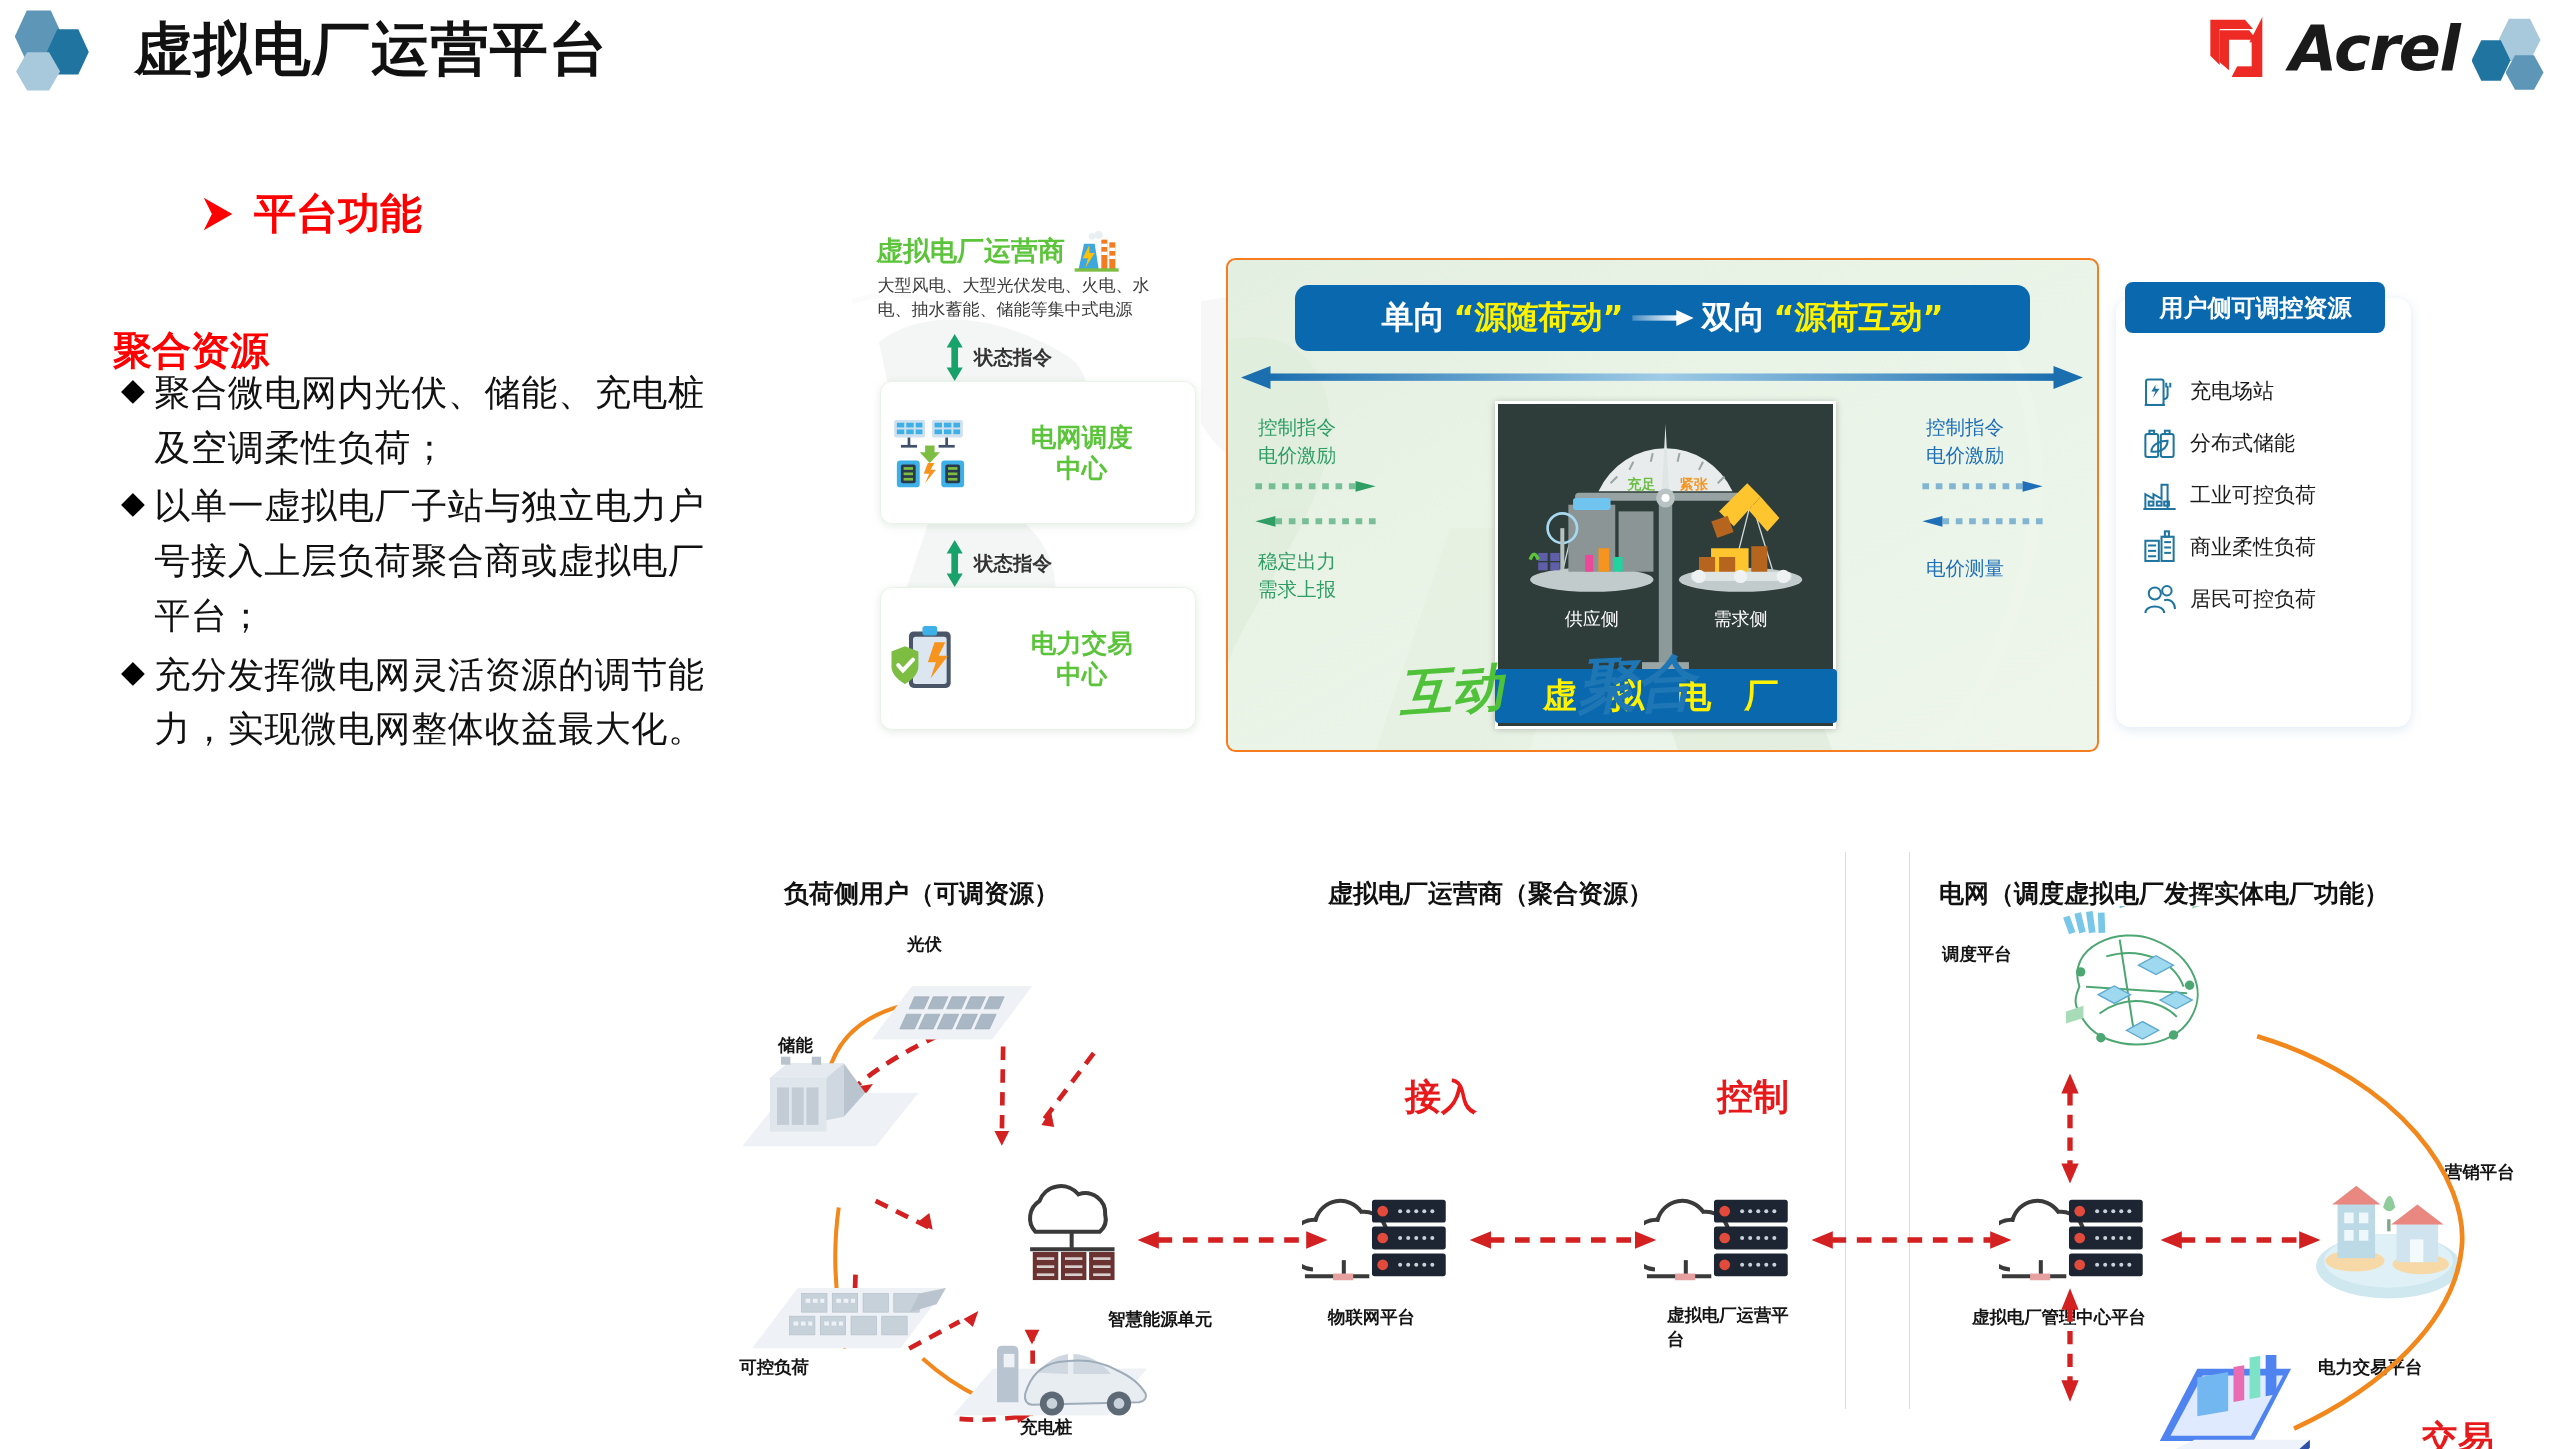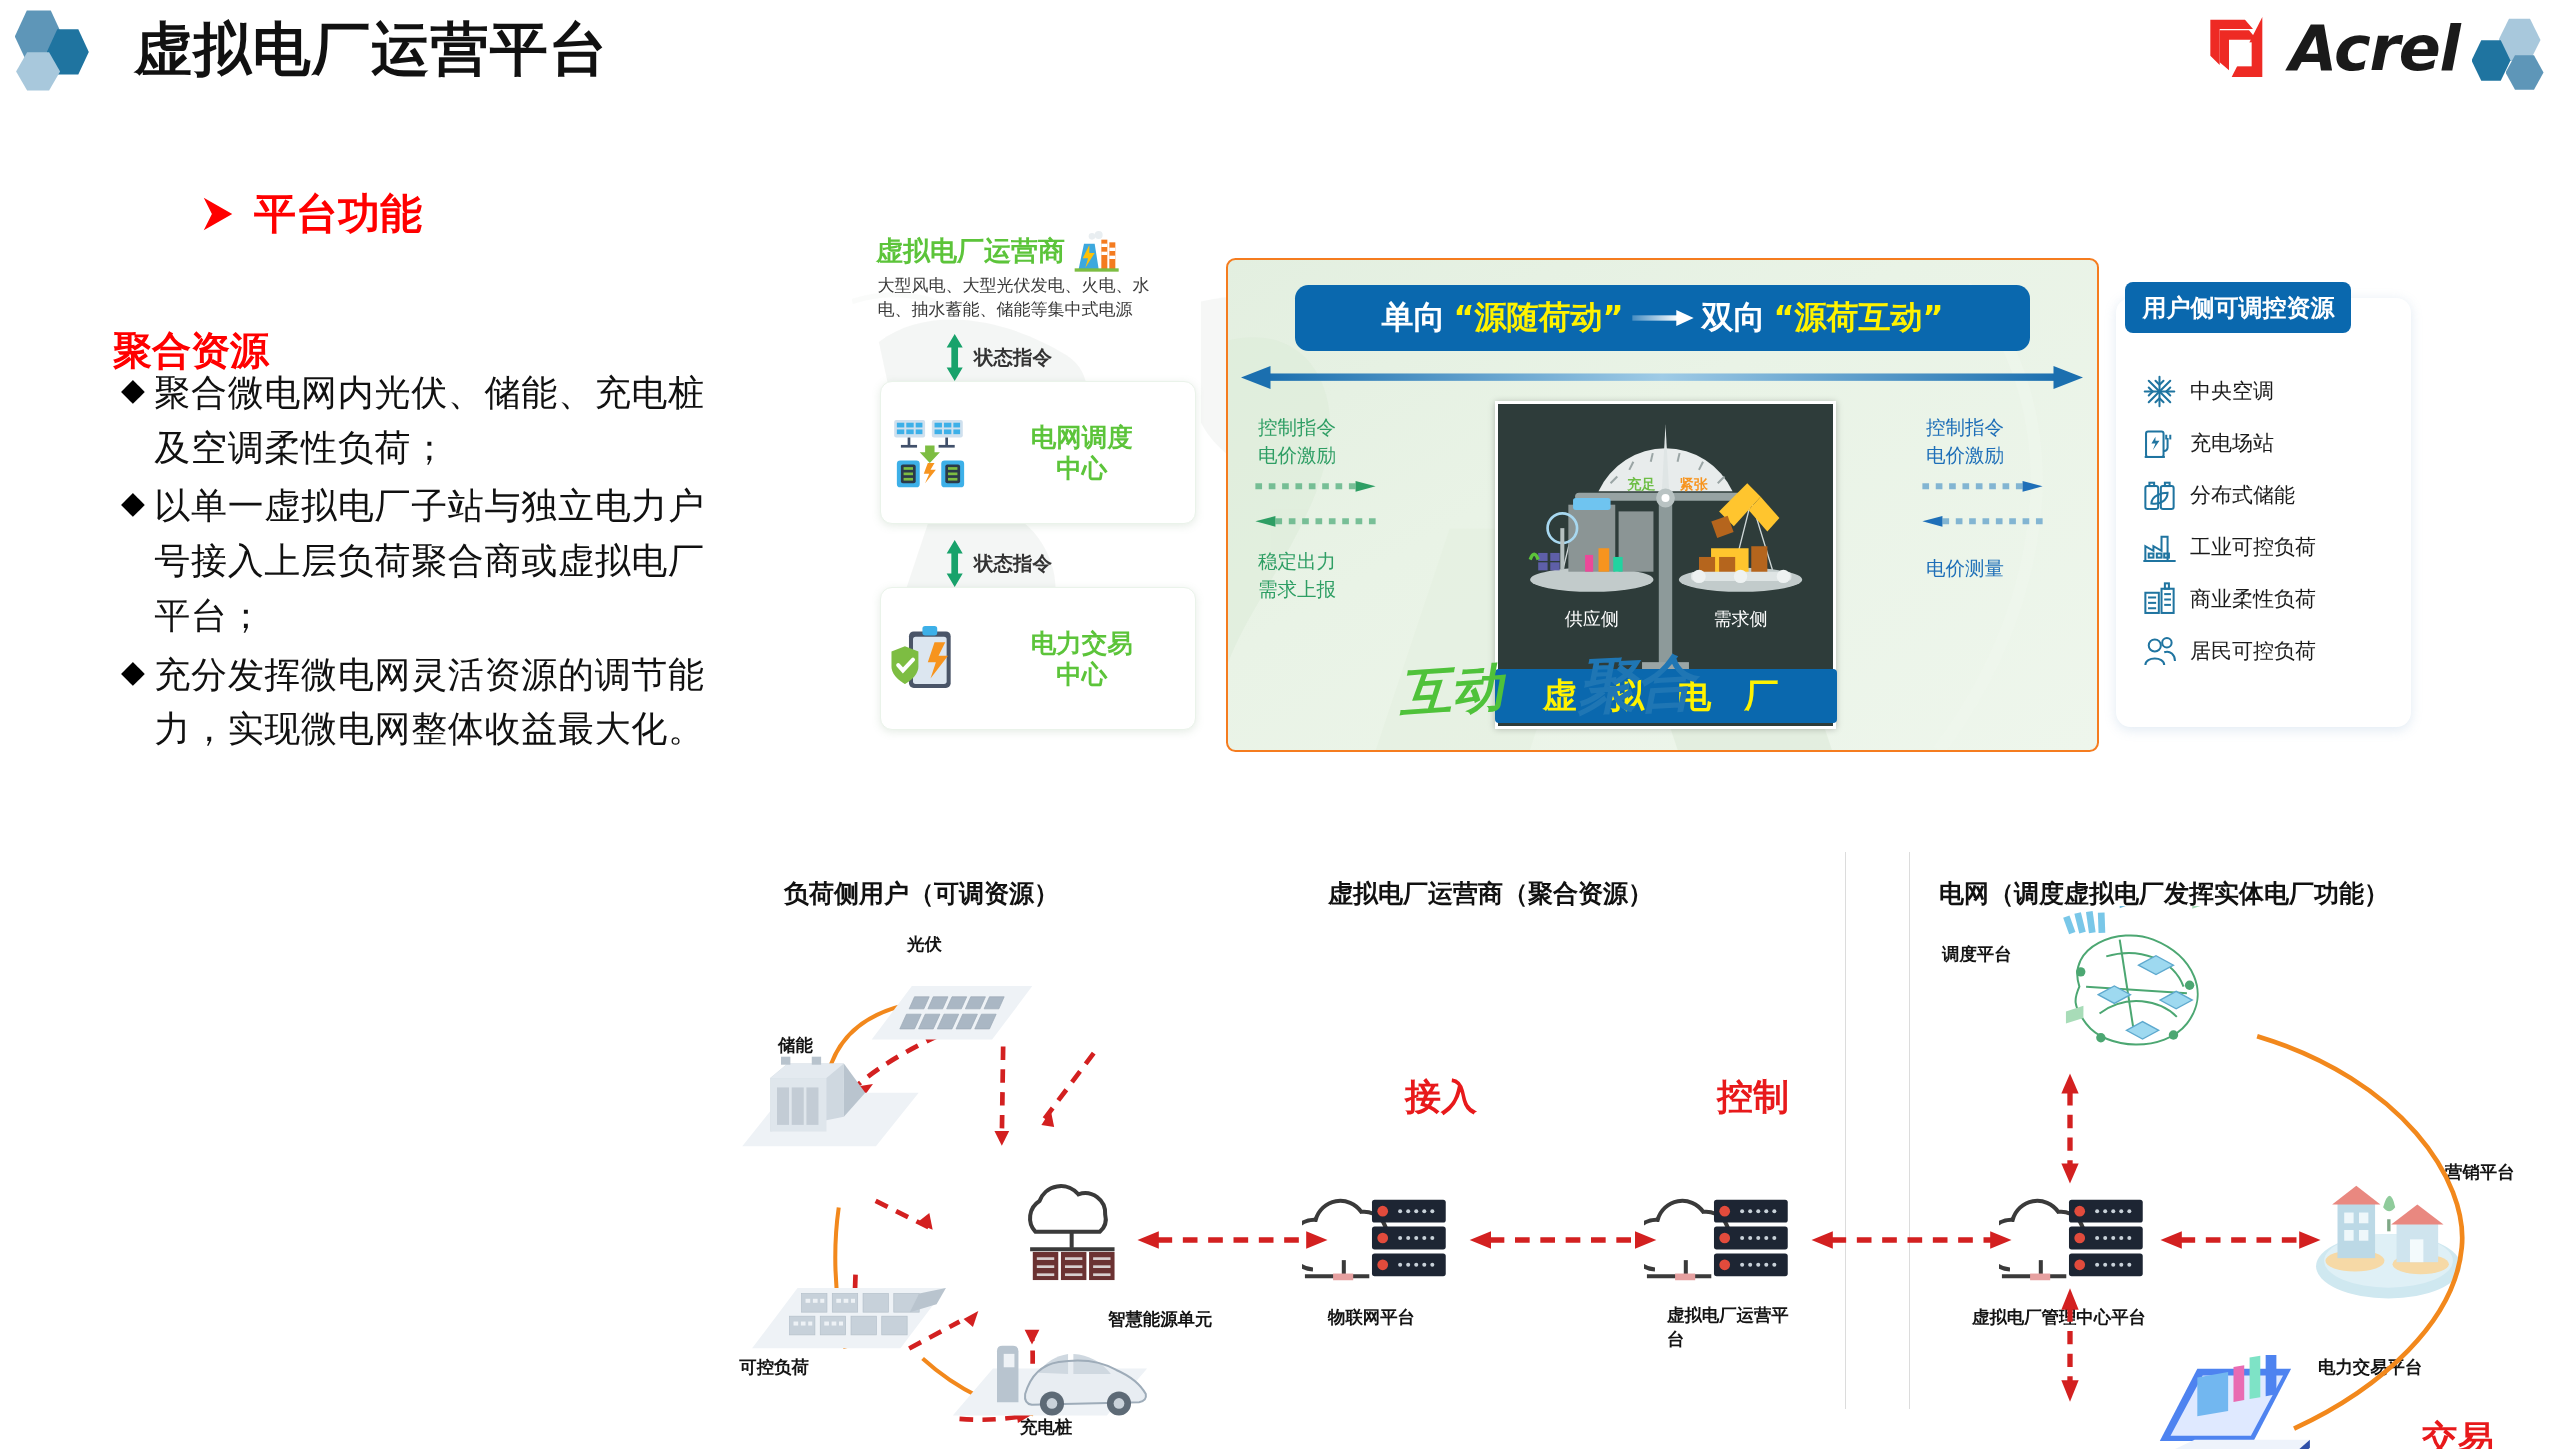--- a/index.html
+++ b/index.html
@@ -79,21 +79,21 @@
   .flow-green{color:#2E9E64;}
   .flow-blue{color:#1E6FB8;}
   #hudong{left:171px;top:396px;font-size:52px;font-weight:bold;color:#4FC23A;
      font-family:"DejaVu Serif","Liberation Serif",serif;font-style:italic;transform:rotate(-4deg);}
   #juhe{left:349px;top:386px;font-size:59px;font-weight:bold;color:#1F76B4;
      font-family:"DejaVu Serif","Liberation Serif",serif;font-style:italic;transform:rotate(-3deg);}
 
   
   #tp-right{left:1244px;top:77px;width:295px;height:429px;background:#fff;border-radius:14.8px;
      box-shadow:0 2.7px 12px rgba(120,160,200,.22);}
-  #res-header{left:9.4px;top:-16px;width:226px;height:51px;background:#0A68AE;border-radius:8px;
+  #res-header{left:9.4px;top:-16px;width:260px;height:51px;background:#0A68AE;border-radius:8px;
      display:flex;align-items:center;justify-content:center;}
   #res-header span{font-size:24px;font-weight:bold;color:#fff;
      font-family:"DejaVu Sans","Liberation Sans",sans-serif;}
   .res-item{display:flex;align-items:center;gap:13.4px;height:52px;padding-left:25.5px;}
   .res-icon{width:35px;height:35px;flex:0 0 auto;position:relative;}
   .res-label{font-size:21px;color:#1b1b1b;font-family:"DejaVu Sans","Liberation Sans",sans-serif;}
 
   
   #botdiag{left:738px;top:825px;width:1838px;height:624px;}
   .col-title{position:absolute;font-size:25px;font-weight:bold;color:#111;white-space:nowrap;
@@ -412,35 +412,20 @@
     <div class="abs" id="hudong">互动</div>
     <div class="abs" id="juhe">聚合</div>
   </div>
 
   <div class="abs" id="tp-right">
     <div class="abs" id="res-header">
       <span>用户侧可调控资源</span>
     </div>
 
     <div style="padding-top:67px;">
-      <div class="res-item">
-        <div class="res-icon">
-          <svg width="35" height="35" viewBox="0 0 52 52" stroke="#1F74A0" stroke-width="3" fill="none" stroke-linecap="round">
-            <line x1="26" y1="4" x2="26" y2="48"></line>
-              <line x1="4" y1="26" x2="48" y2="26"></line>
-            <line x1="10" y1="10" x2="42" y2="42"></line>
-              <line x1="42" y1="10" x2="10" y2="42"></line>
-            <path d="M20 10 L26 16 L32 10"></path>
-              <path d="M20 42 L26 36 L32 42"></path>
-            <path d="M10 20 L16 26 L10 32"></path>
-              <path d="M42 20 L36 26 L42 32"></path>
-          </svg>
-        </div>
-        <div class="res-label">中央空调</div>
-      </div>
 
       <div class="res-item">
         <div class="res-icon">
           <svg width="35" height="35" viewBox="0 0 52 52" stroke="#1F74A0" stroke-width="3" fill="none">
             <rect x="6" y="8" width="26" height="38" rx="3"></rect>
             <path d="M20 16 l-6 10 h6 l-4 10 l10 -14 h-6 Z" fill="#1F74A0" stroke="none"></path>
             <path d="M38 18 v14 a5 5 0 0 1 -5 5 h-1"></path>
               <line x1="36" y1="13" x2="36" y2="20"></line>
               <line x1="42" y1="13" x2="42" y2="20"></line>
             <line x1="4" y1="46" x2="34" y2="46"></line>

